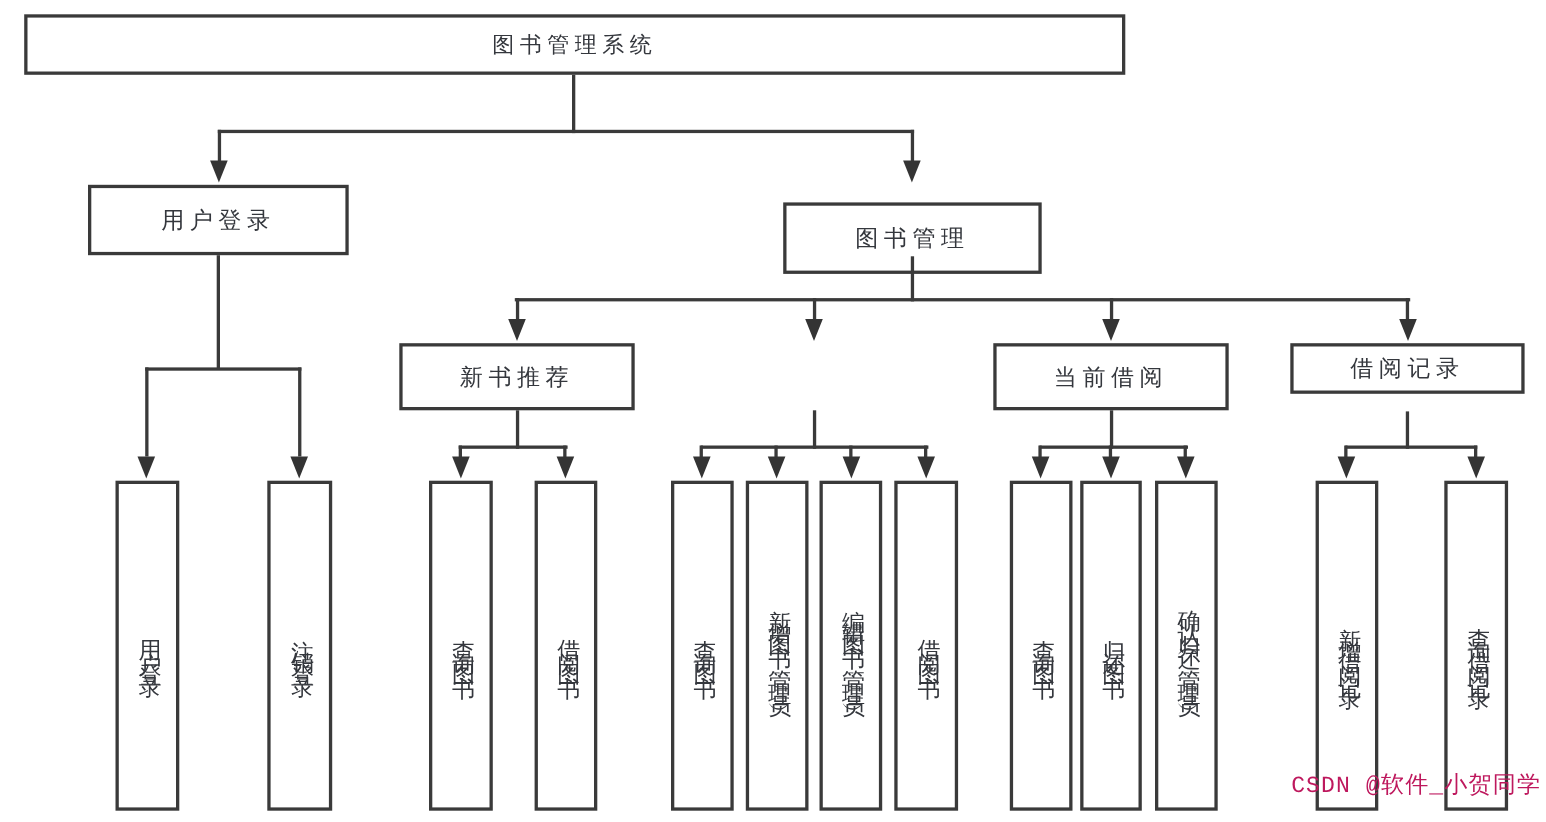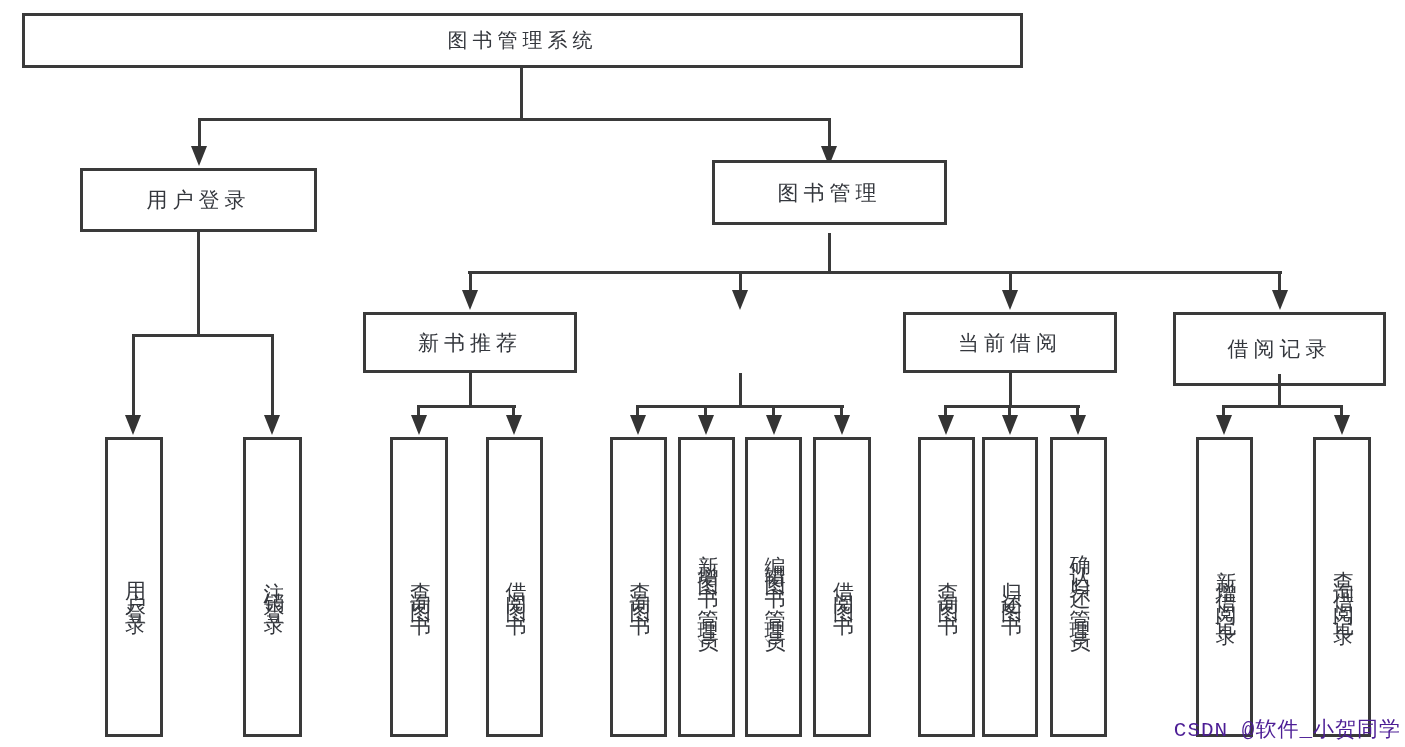--- a/index.html
+++ b/index.html
@@ -17,40 +17,40 @@
     font-size:21px;writing-mode:vertical-rl;text-orientation:mixed;
     letter-spacing:11px;line-height:1;
   }
   .line{position:absolute;background:#3a3a3a;}
   .ah{
     position:absolute;width:0;height:0;
     border-left:8px solid transparent;border-right:8px solid transparent;
     border-top:20px solid #343434;
   }
   .watermark{
-    position:absolute;right:4px;bottom:4px;font-size:21px;color:#4c1d95;
+    position:absolute;right:4px;bottom:20px;font-size:21px;color:#be185d;
     letter-spacing:1px;z-index:5;
   }
 </style>
 </head>
 <body>
 
 <div class="canvas">
 
   <div class="box hbox root-box" style="left:22px;top:13px;width:1001px;height:55px;">图书管理系统</div>
 
   <div class="line" style="left:520px;top:68px;width:3px;height:53px;"></div>
   <div class="line" style="left:198px;top:118px;width:633px;height:3px;"></div>
   <div class="line" style="left:198px;top:118px;width:3px;height:30px;"></div>
   <div class="ah" style="left:191px;top:146px;"></div>
   <div class="line" style="left:828px;top:118px;width:3px;height:30px;"></div>
   <div class="ah" style="left:821px;top:146px;"></div>
 
   <div class="box hbox" style="left:80px;top:168px;width:237px;height:64px;">用户登录</div>
-  <div class="box hbox" style="left:712px;top:160px;width:235px;height:65px;">图书管理</div>
+  <div class="box hbox" style="left:712px;top:184px;width:235px;height:65px;">图书管理</div>
 
   <div class="line" style="left:197px;top:232px;width:3px;height:104px;"></div>
   <div class="line" style="left:132px;top:334px;width:142px;height:3px;"></div>
   <div class="line" style="left:132px;top:334px;width:3px;height:81px;"></div>
   <div class="ah" style="left:125px;top:415px;"></div>
   <div class="line" style="left:271px;top:334px;width:3px;height:81px;"></div>
   <div class="ah" style="left:264px;top:415px;"></div>
 
   <div class="line" style="left:828px;top:233px;width:3px;height:41px;"></div>
   <div class="line" style="left:468px;top:271px;width:814px;height:3px;"></div>
@@ -58,21 +58,21 @@
   <div class="ah" style="left:462px;top:290px;"></div>
   <div class="line" style="left:739px;top:271px;width:3px;height:20px;"></div>
   <div class="ah" style="left:732px;top:290px;"></div>
   <div class="line" style="left:1009px;top:271px;width:3px;height:20px;"></div>
   <div class="ah" style="left:1002px;top:290px;"></div>
   <div class="line" style="left:1278px;top:271px;width:3px;height:20px;"></div>
   <div class="ah" style="left:1272px;top:290px;"></div>
 
   <div class="box hbox" style="left:363px;top:312px;width:214px;height:61px;">新书推荐</div>
   <div class="box hbox" style="left:903px;top:312px;width:214px;height:61px;">当前借阅</div>
-  <div class="box hbox" style="left:1173px;top:312px;width:213px;height:74px;">借阅记录</div>
+  <div class="box hbox" style="left:1173px;top:312px;width:213px;height:46px;">借阅记录</div>
 
   <div class="line" style="left:469px;top:373px;width:3px;height:35px;"></div>
   <div class="line" style="left:417px;top:405px;width:99px;height:3px;"></div>
   <div class="line" style="left:417px;top:405px;width:3px;height:12px;"></div>
   <div class="ah" style="left:411px;top:415px;"></div>
   <div class="line" style="left:512px;top:405px;width:3px;height:12px;"></div>
   <div class="ah" style="left:506px;top:415px;"></div>
 
   <div class="line" style="left:739px;top:373px;width:3px;height:35px;"></div>
   <div class="line" style="left:637px;top:405px;width:207px;height:3px;"></div>

